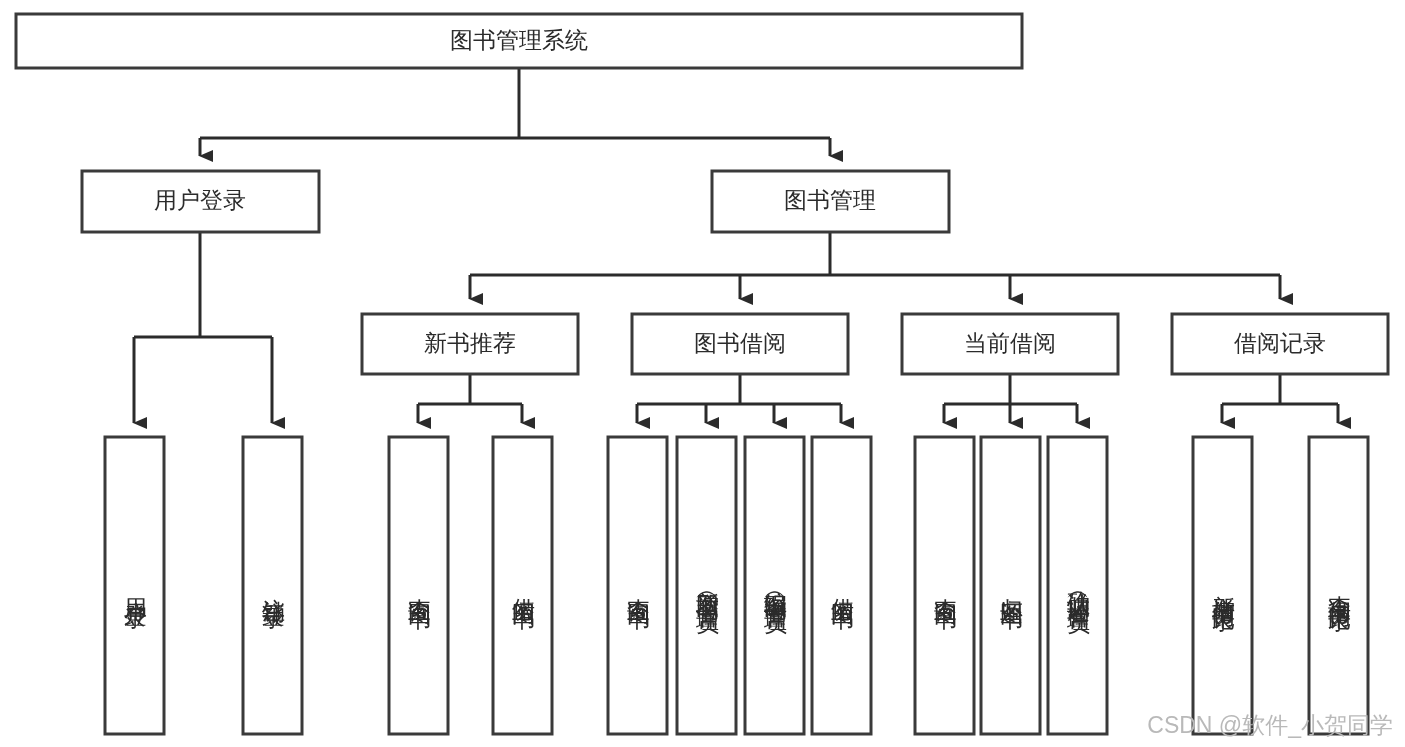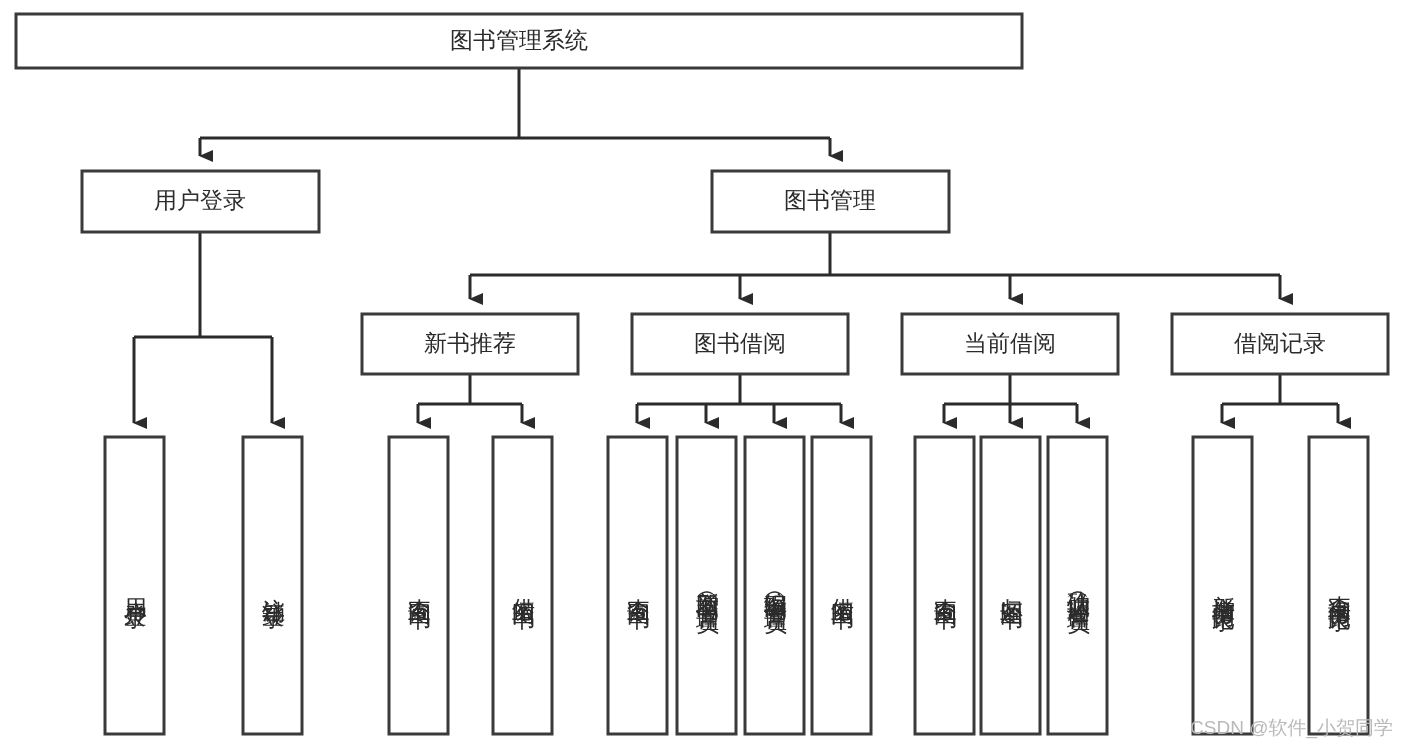--- a/index.html
+++ b/index.html
@@ -46,21 +46,21 @@
     fill: none;
   }
   .arrow-head {
     fill: #2b2b2b;
   }
   .watermark {
     position: absolute;
     right: 12px;
     bottom: 6px;
     color: #b9b9b9;
-    font-size: 19px;
+    font-size: 23px;
     font-family: "Liberation Sans", "DejaVu Sans", sans-serif;
     white-space: nowrap;
     pointer-events: none;
     text-align: center;
   }
 </style>
 </head>
 <body>
 
 <svg id="diagram" viewBox="0 0 1405 747">

